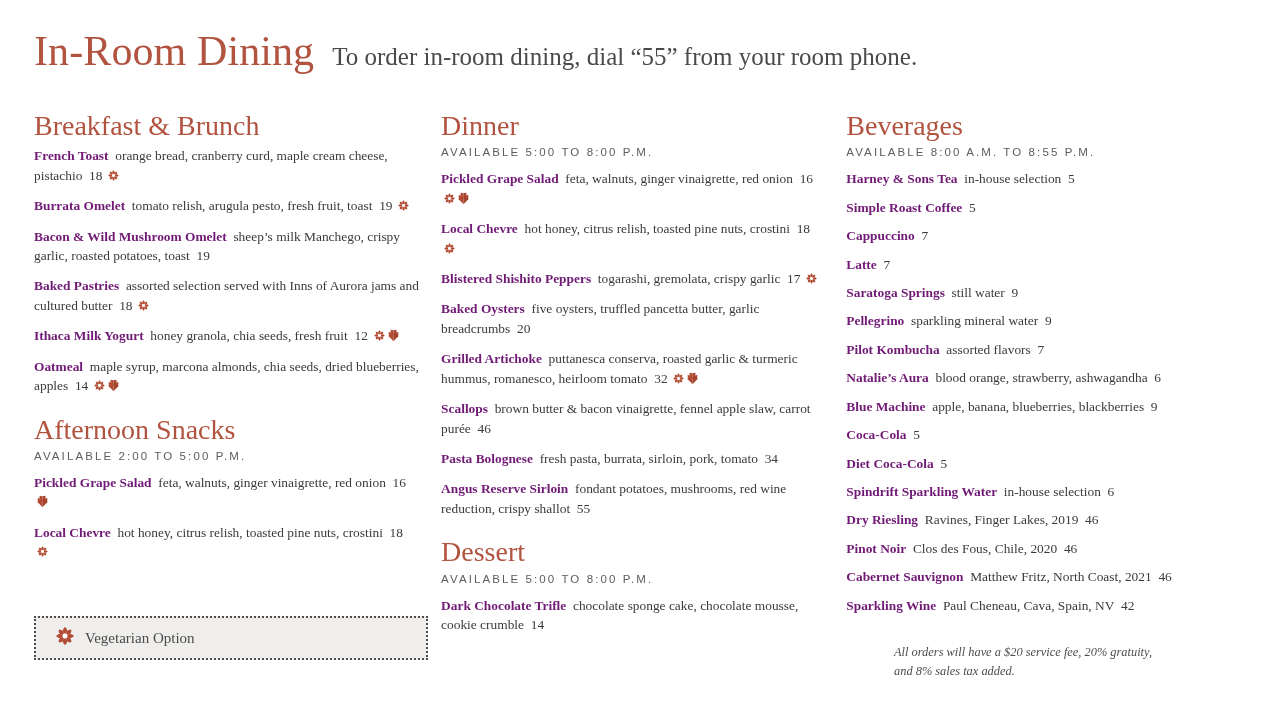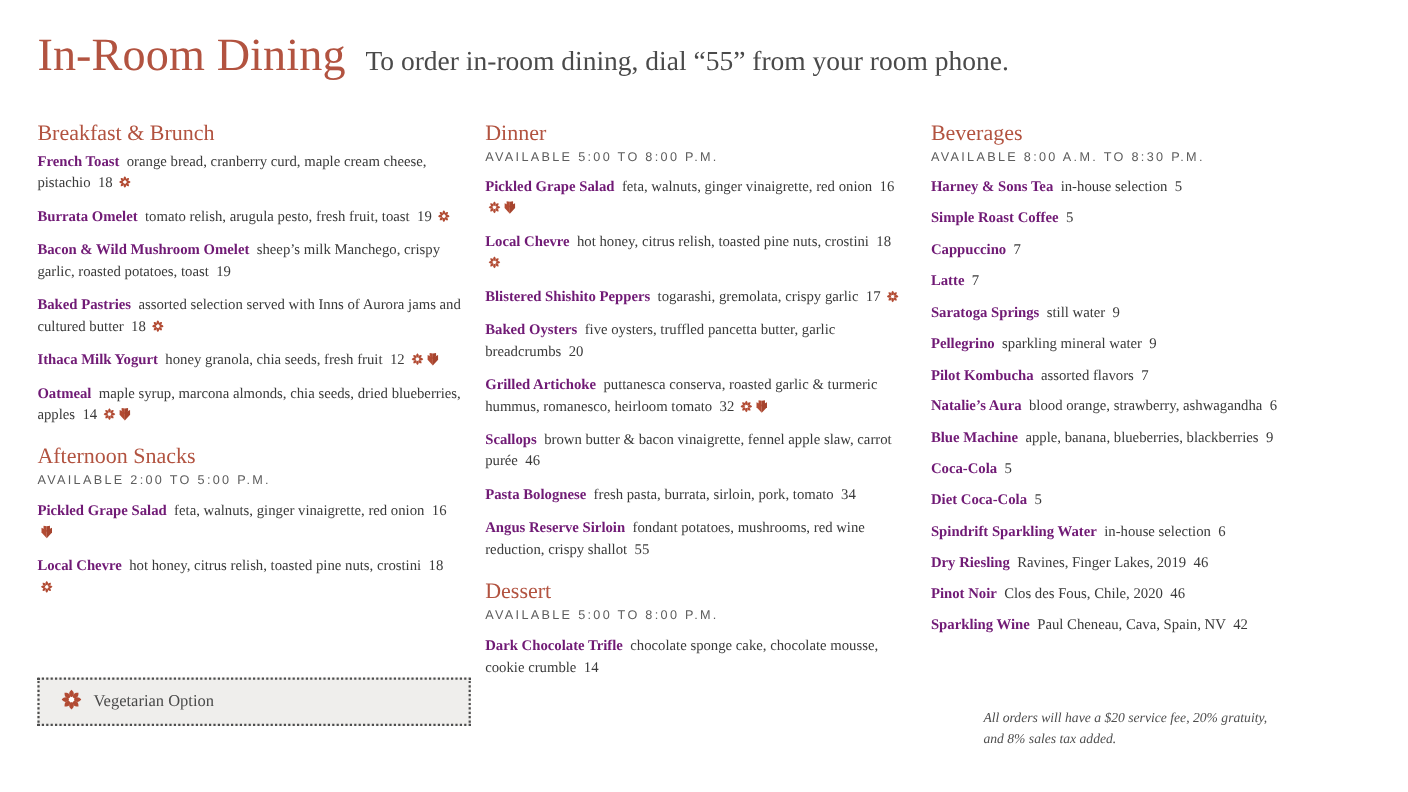--- a/index.html
+++ b/index.html
@@ -54,21 +54,21 @@
     box-sizing: border-box;
   }
   .col-1 { width: 432px; padding-right: 22px; }
   .col-2 { width: 430px; padding-right: 22px; }
   .col-3 { width: 350px; }
 
   
   .section { margin-bottom: 0; }
   .section + .section { margin-top: 18px; }
   .section-title {
-    font-size: 20px;
+    font-size: 28px;
     color: #b25340;
     line-height: 1.15;
     margin: 0 0 4px 0;
     font-weight: normal;
   }
   .section-hours {
     font-family: "Liberation Sans", "DejaVu Sans", sans-serif;
     font-size: 11.5px;
     letter-spacing: 2.1px;
     color: #5d5d5d;
@@ -468,35 +468,36 @@
         </div>
         <div class="section">
           <div class="section-title">Dessert</div>
           <div class="section-hours">AVAILABLE 5:00 TO 8:00 P.M.</div>
           <div class="item"><span class="item-name">Dark Chocolate Trifle</span> <span class="item-desc">chocolate sponge cake, chocolate mousse, cookie crumble</span> <span class="item-price">14</span></div>
         </div>
       </div>
       <div class="col col-3">
         <div class="section bev">
           <div class="section-title">Beverages</div>
-          <div class="section-hours">AVAILABLE 8:00 A.M. TO 8:30 P.M.</div>
+          <div class="section-hours">AVAILABLE 8:00 A.M. TO 8:55 P.M.</div>
           <div class="item"><span class="item-name">Harney &amp; Sons Tea</span> <span class="item-desc">in-house selection</span> <span class="item-price">5</span></div>
           <div class="item"><span class="item-name">Simple Roast Coffee</span> <span class="item-price">5</span></div>
           <div class="item"><span class="item-name">Cappuccino</span> <span class="item-price">7</span></div>
           <div class="item"><span class="item-name">Latte</span> <span class="item-price">7</span></div>
           <div class="item"><span class="item-name">Saratoga Springs</span> <span class="item-desc">still water</span> <span class="item-price">9</span></div>
           <div class="item"><span class="item-name">Pellegrino</span> <span class="item-desc">sparkling mineral water</span> <span class="item-price">9</span></div>
           <div class="item"><span class="item-name">Pilot Kombucha</span> <span class="item-desc">assorted flavors</span> <span class="item-price">7</span></div>
           <div class="item"><span class="item-name">Natalie’s Aura</span> <span class="item-desc">blood orange, strawberry, ashwagandha</span> <span class="item-price">6</span></div>
           <div class="item"><span class="item-name">Blue Machine</span> <span class="item-desc">apple, banana, blueberries, blackberries</span> <span class="item-price">9</span></div>
           <div class="item"><span class="item-name">Coca-Cola</span> <span class="item-price">5</span></div>
           <div class="item"><span class="item-name">Diet Coca-Cola</span> <span class="item-price">5</span></div>
           <div class="item"><span class="item-name">Spindrift Sparkling Water</span> <span class="item-desc">in-house selection</span> <span class="item-price">6</span></div>
           <div class="item"><span class="item-name">Dry Riesling</span> <span class="item-desc">Ravines, Finger Lakes, 2019</span> <span class="item-price">46</span></div>
           <div class="item"><span class="item-name">Pinot Noir</span> <span class="item-desc">Clos des Fous, Chile, 2020</span> <span class="item-price">46</span></div>
+          <div class="item"><span class="item-name">Cabernet Sauvignon</span> <span class="item-desc">Matthew Fritz, North Coast, 2021</span> <span class="item-price">46</span></div>
           <div class="item"><span class="item-name">Sparkling Wine</span> <span class="item-desc">Paul Cheneau, Cava, Spain, NV</span> <span class="item-price">42</span></div>
         </div>
       </div>
     </div>
 
   <div class="legend" id="legend">
       <div class="legend-entry">
         <span><svg width="22" height="22" viewBox="0 0 24 24">
             <g transform="rotate(0 12 12)">
               <path d="M12 2.3 C14.7 4.6 15.4 7.2 12 10.2 C8.6 7.2 9.3 4.6 12 2.3 Z" fill="#b24b33"></path>

